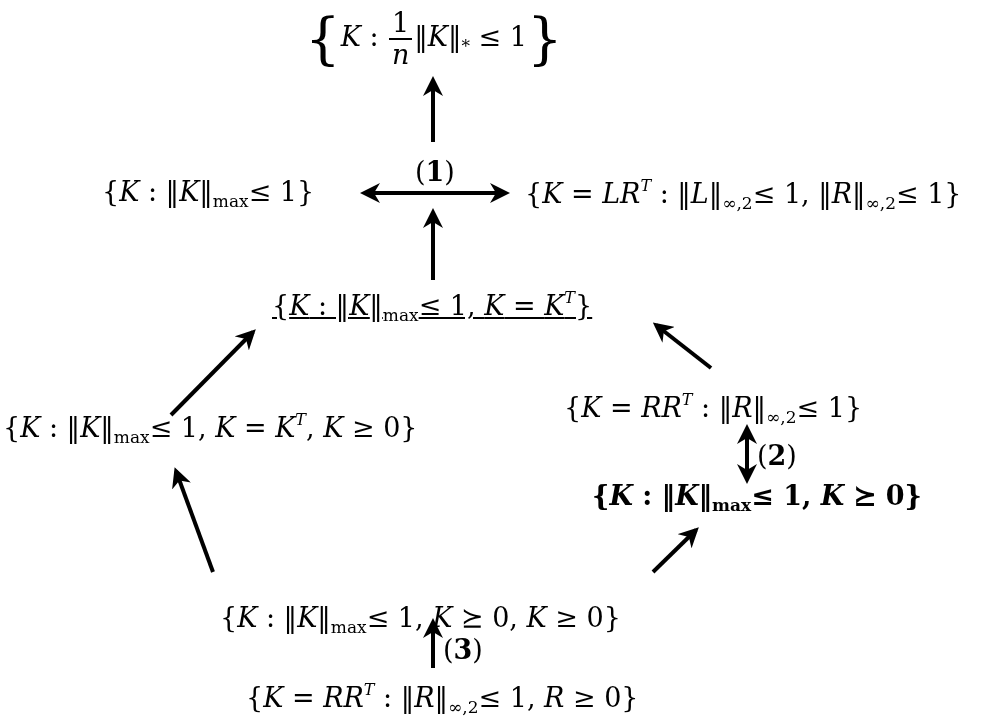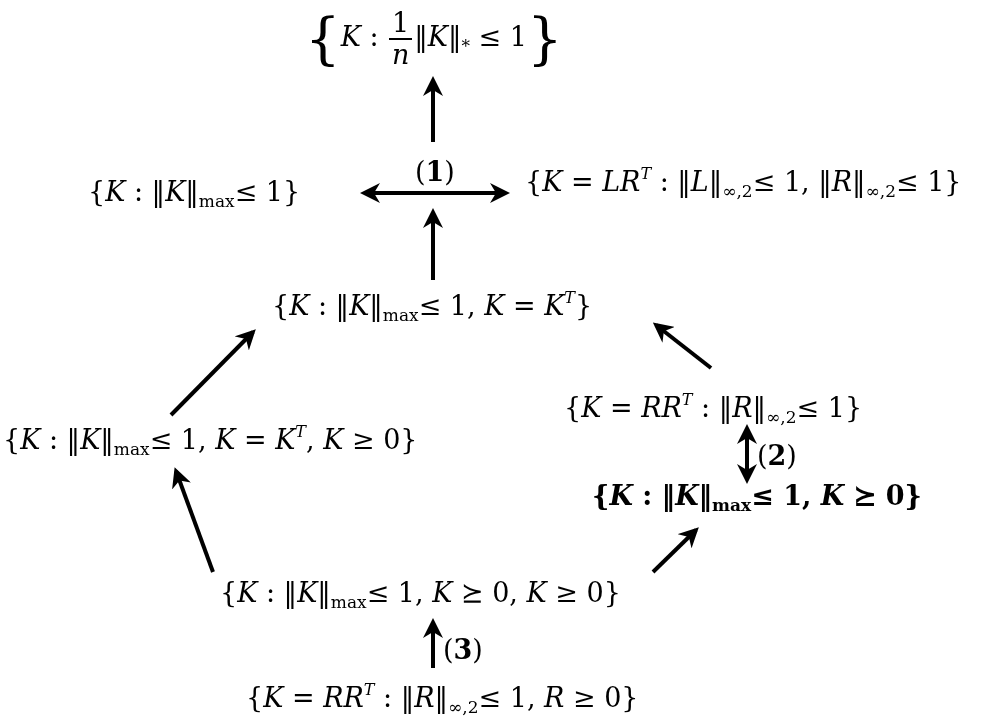--- a/index.html
+++ b/index.html
@@ -47,47 +47,47 @@
 
   <line x1="433" y1="668" x2="433" y2="622" stroke="#000" stroke-width="4" marker-end="url(#ah)"></line>
 </svg>
 
 <div class="node" style="left:305px; top:8px;">
   <span class="bigbrace">{</span><i>K</i> : <span class="frac"><span class="num">1</span><span class="den">n</span></span>‖<i>K</i>‖<span class="sub">*</span> ≤ 1<span class="bigbrace">}</span>
 </div>
 
 <div class="label" style="left:415px; top:156px;">(<b>1</b>)</div>
 
-<div class="node" style="left:88px; top:178px;">
+<div class="node" style="left:102px; top:178px;">
   {<i>K</i> : ‖<i>K</i>‖<span class="sub">max</span>≤ 1}
 </div>
 
-<div class="node" style="left:525px; top:166px;">
+<div class="node" style="left:525px; top:178px;">
   {<i>K</i> = <i>LR</i><span class="sup">T</span> : ‖<i>L</i>‖<span class="sub">∞,2</span>≤ 1, ‖<i>R</i>‖<span class="sub">∞,2</span>≤ 1}
 </div>
 
-<div class="node" style="left:272px; top:290px;">
+<div class="node" style="left:272px; top:290px;text-decoration:underline;">
   {<i>K</i> : ‖<i>K</i>‖<span class="sub">max</span>≤ 1, <i>K</i> = <i>K</i><span class="sup">T</span>}
 </div>
 
-<div class="node" style="left:3px; top:424px;text-align:center;">
+<div class="node" style="left:3px; top:412px;text-align:center;">
   {<i>K</i> : ‖<i>K</i>‖<span class="sub">max</span>≤ 1, <i>K</i> = <i>K</i><span class="sup">T</span>, <i>K</i> ≥ 0}
 </div>
 
 <div class="node" style="left:564px; top:392px;">
   {<i>K</i> = <i>RR</i><span class="sup">T</span> : ‖<i>R</i>‖<span class="sub">∞,2</span>≤ 1}
 </div>
 
 <div class="label" style="left:757px; top:440px;">(<b>2</b>)</div>
 
 <div class="node" style="left:592px; top:482px;font-weight:bold;">
   {<i>K</i> : ‖<i>K</i>‖<span class="sub">max</span>≤ 1, <i>K</i> ⪰ 0}
 </div>
 
-<div class="node" style="left:220px; top:579px;">
+<div class="node" style="left:220px; top:604px;">
   {<i>K</i> : ‖<i>K</i>‖<span class="sub">max</span>≤ 1, <i>K</i> ⪰ 0, <i>K</i> ≥ 0}
 </div>
 
 <div class="label" style="left:443px; top:634px;">(<b>3</b>)</div>
 
 <div class="node" style="left:246px; top:682px;">
   {<i>K</i> = <i>RR</i><span class="sup">T</span> : ‖<i>R</i>‖<span class="sub">∞,2</span>≤ 1, <i>R</i> ≥ 0}
 </div>
 
 </body></html>

